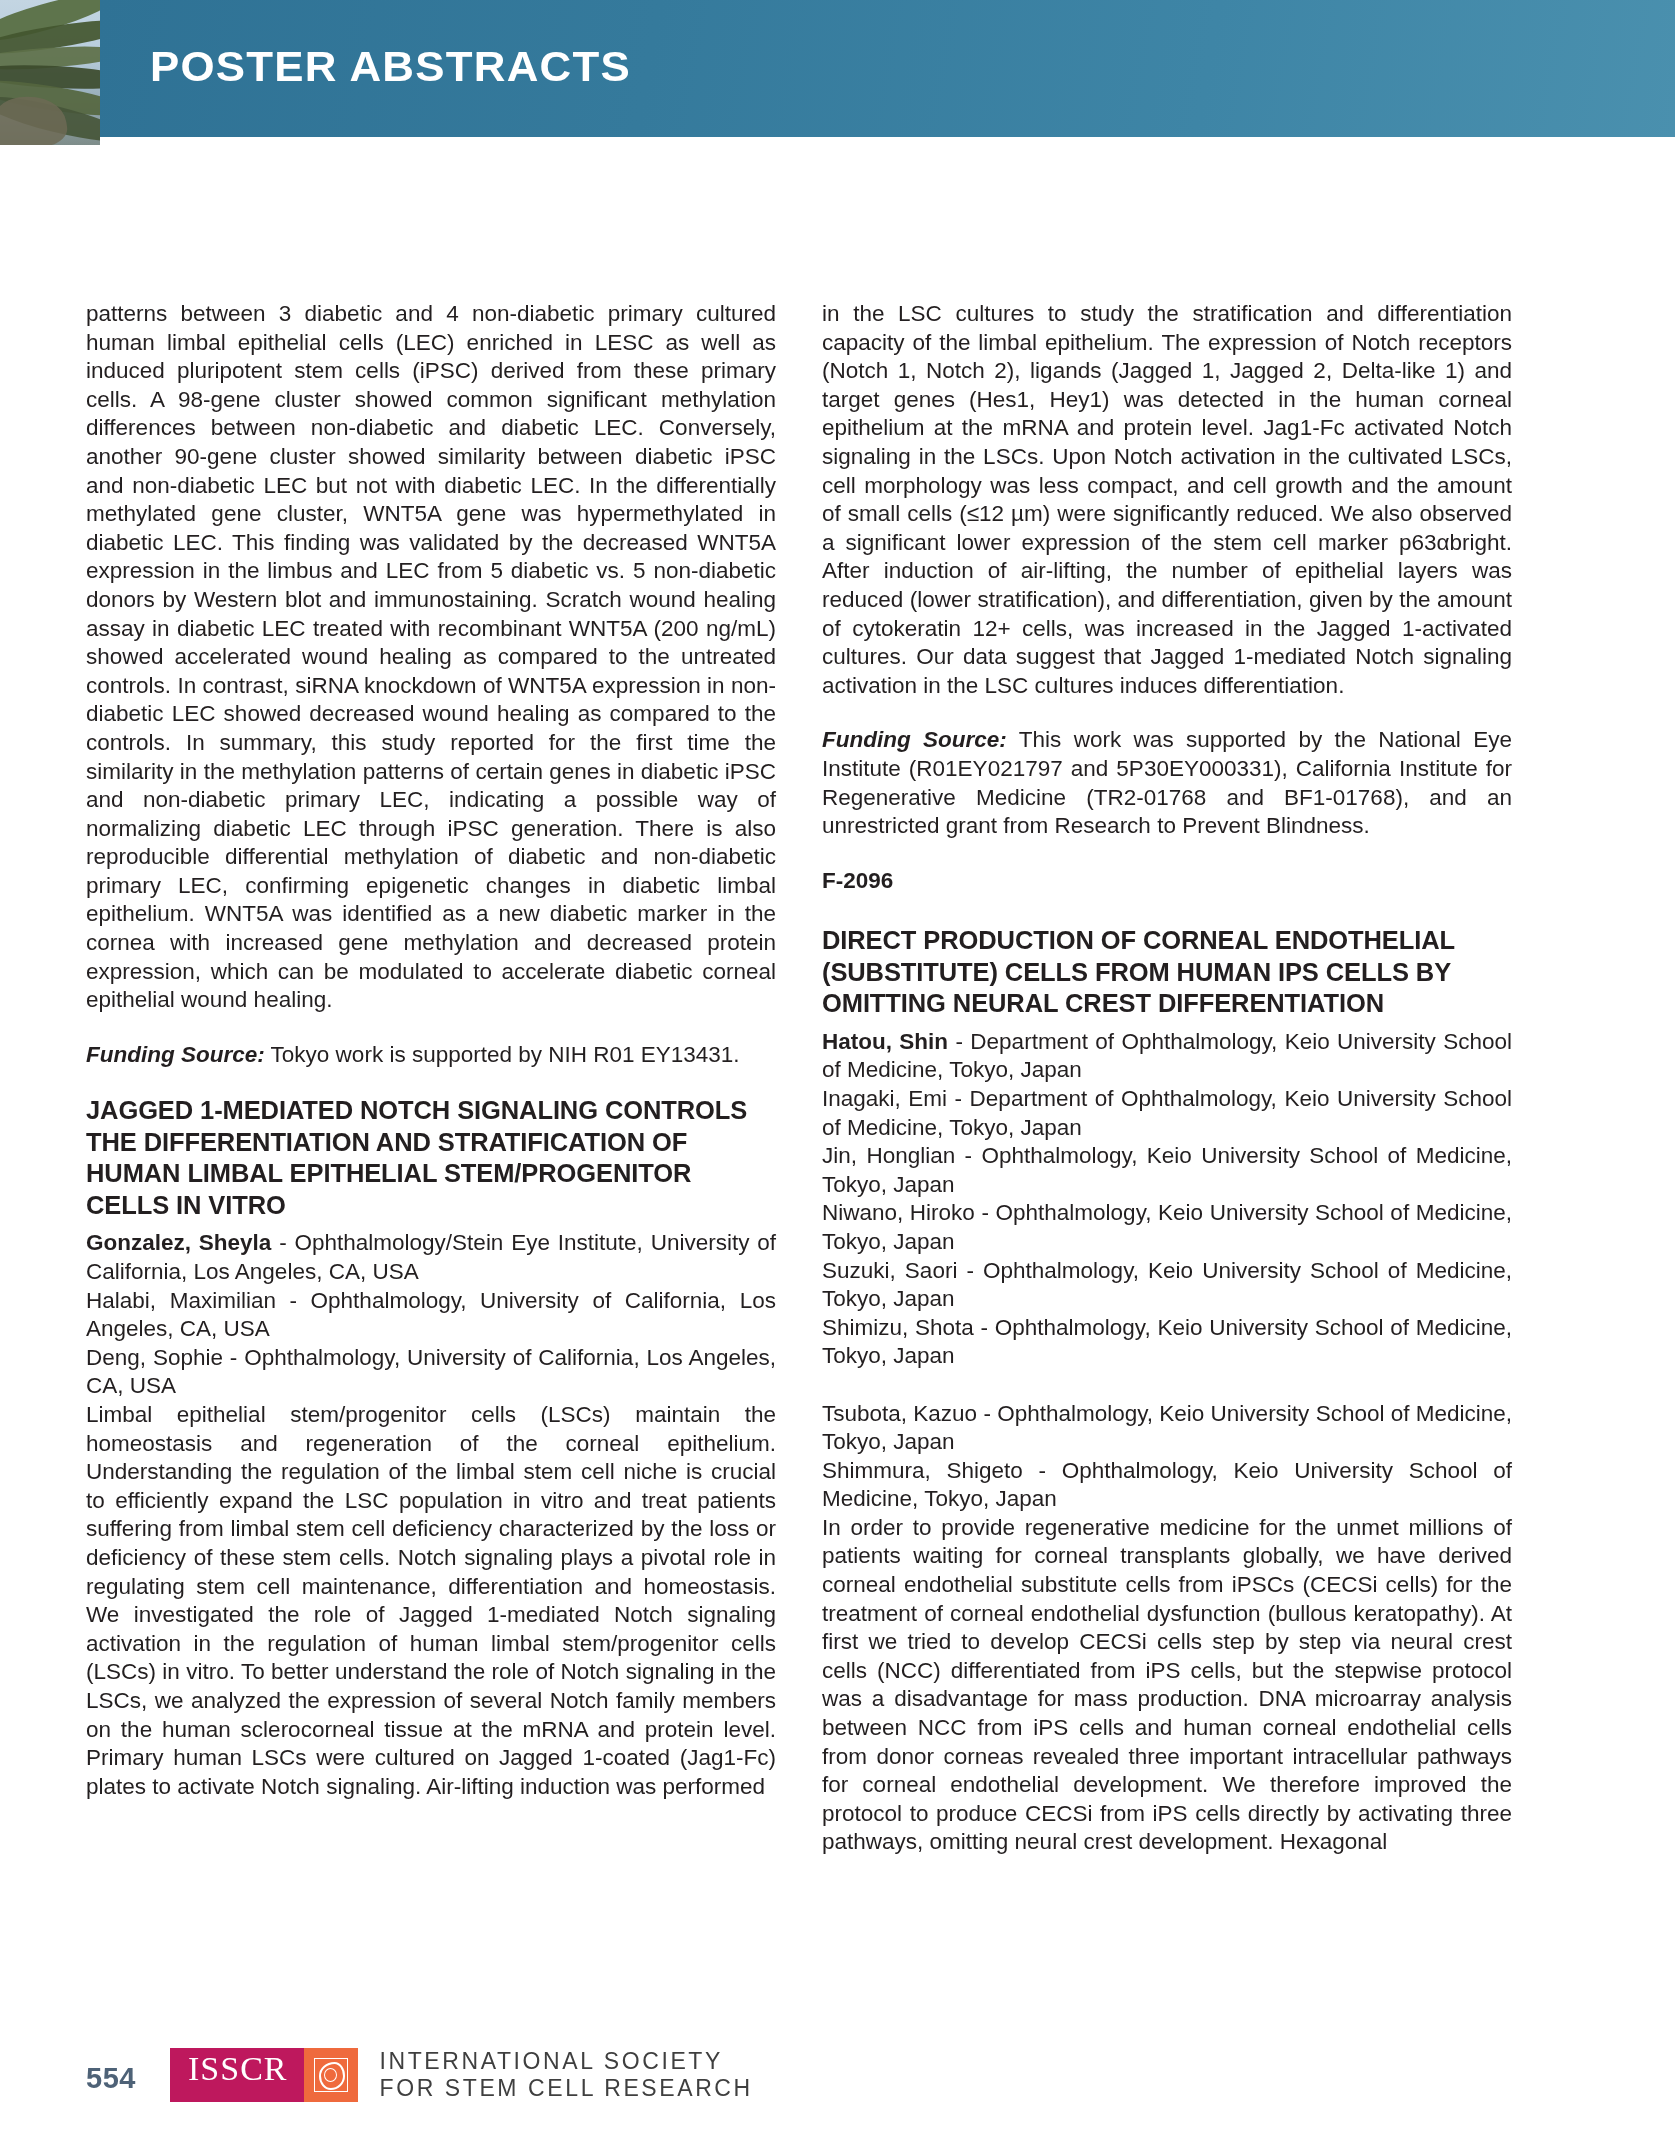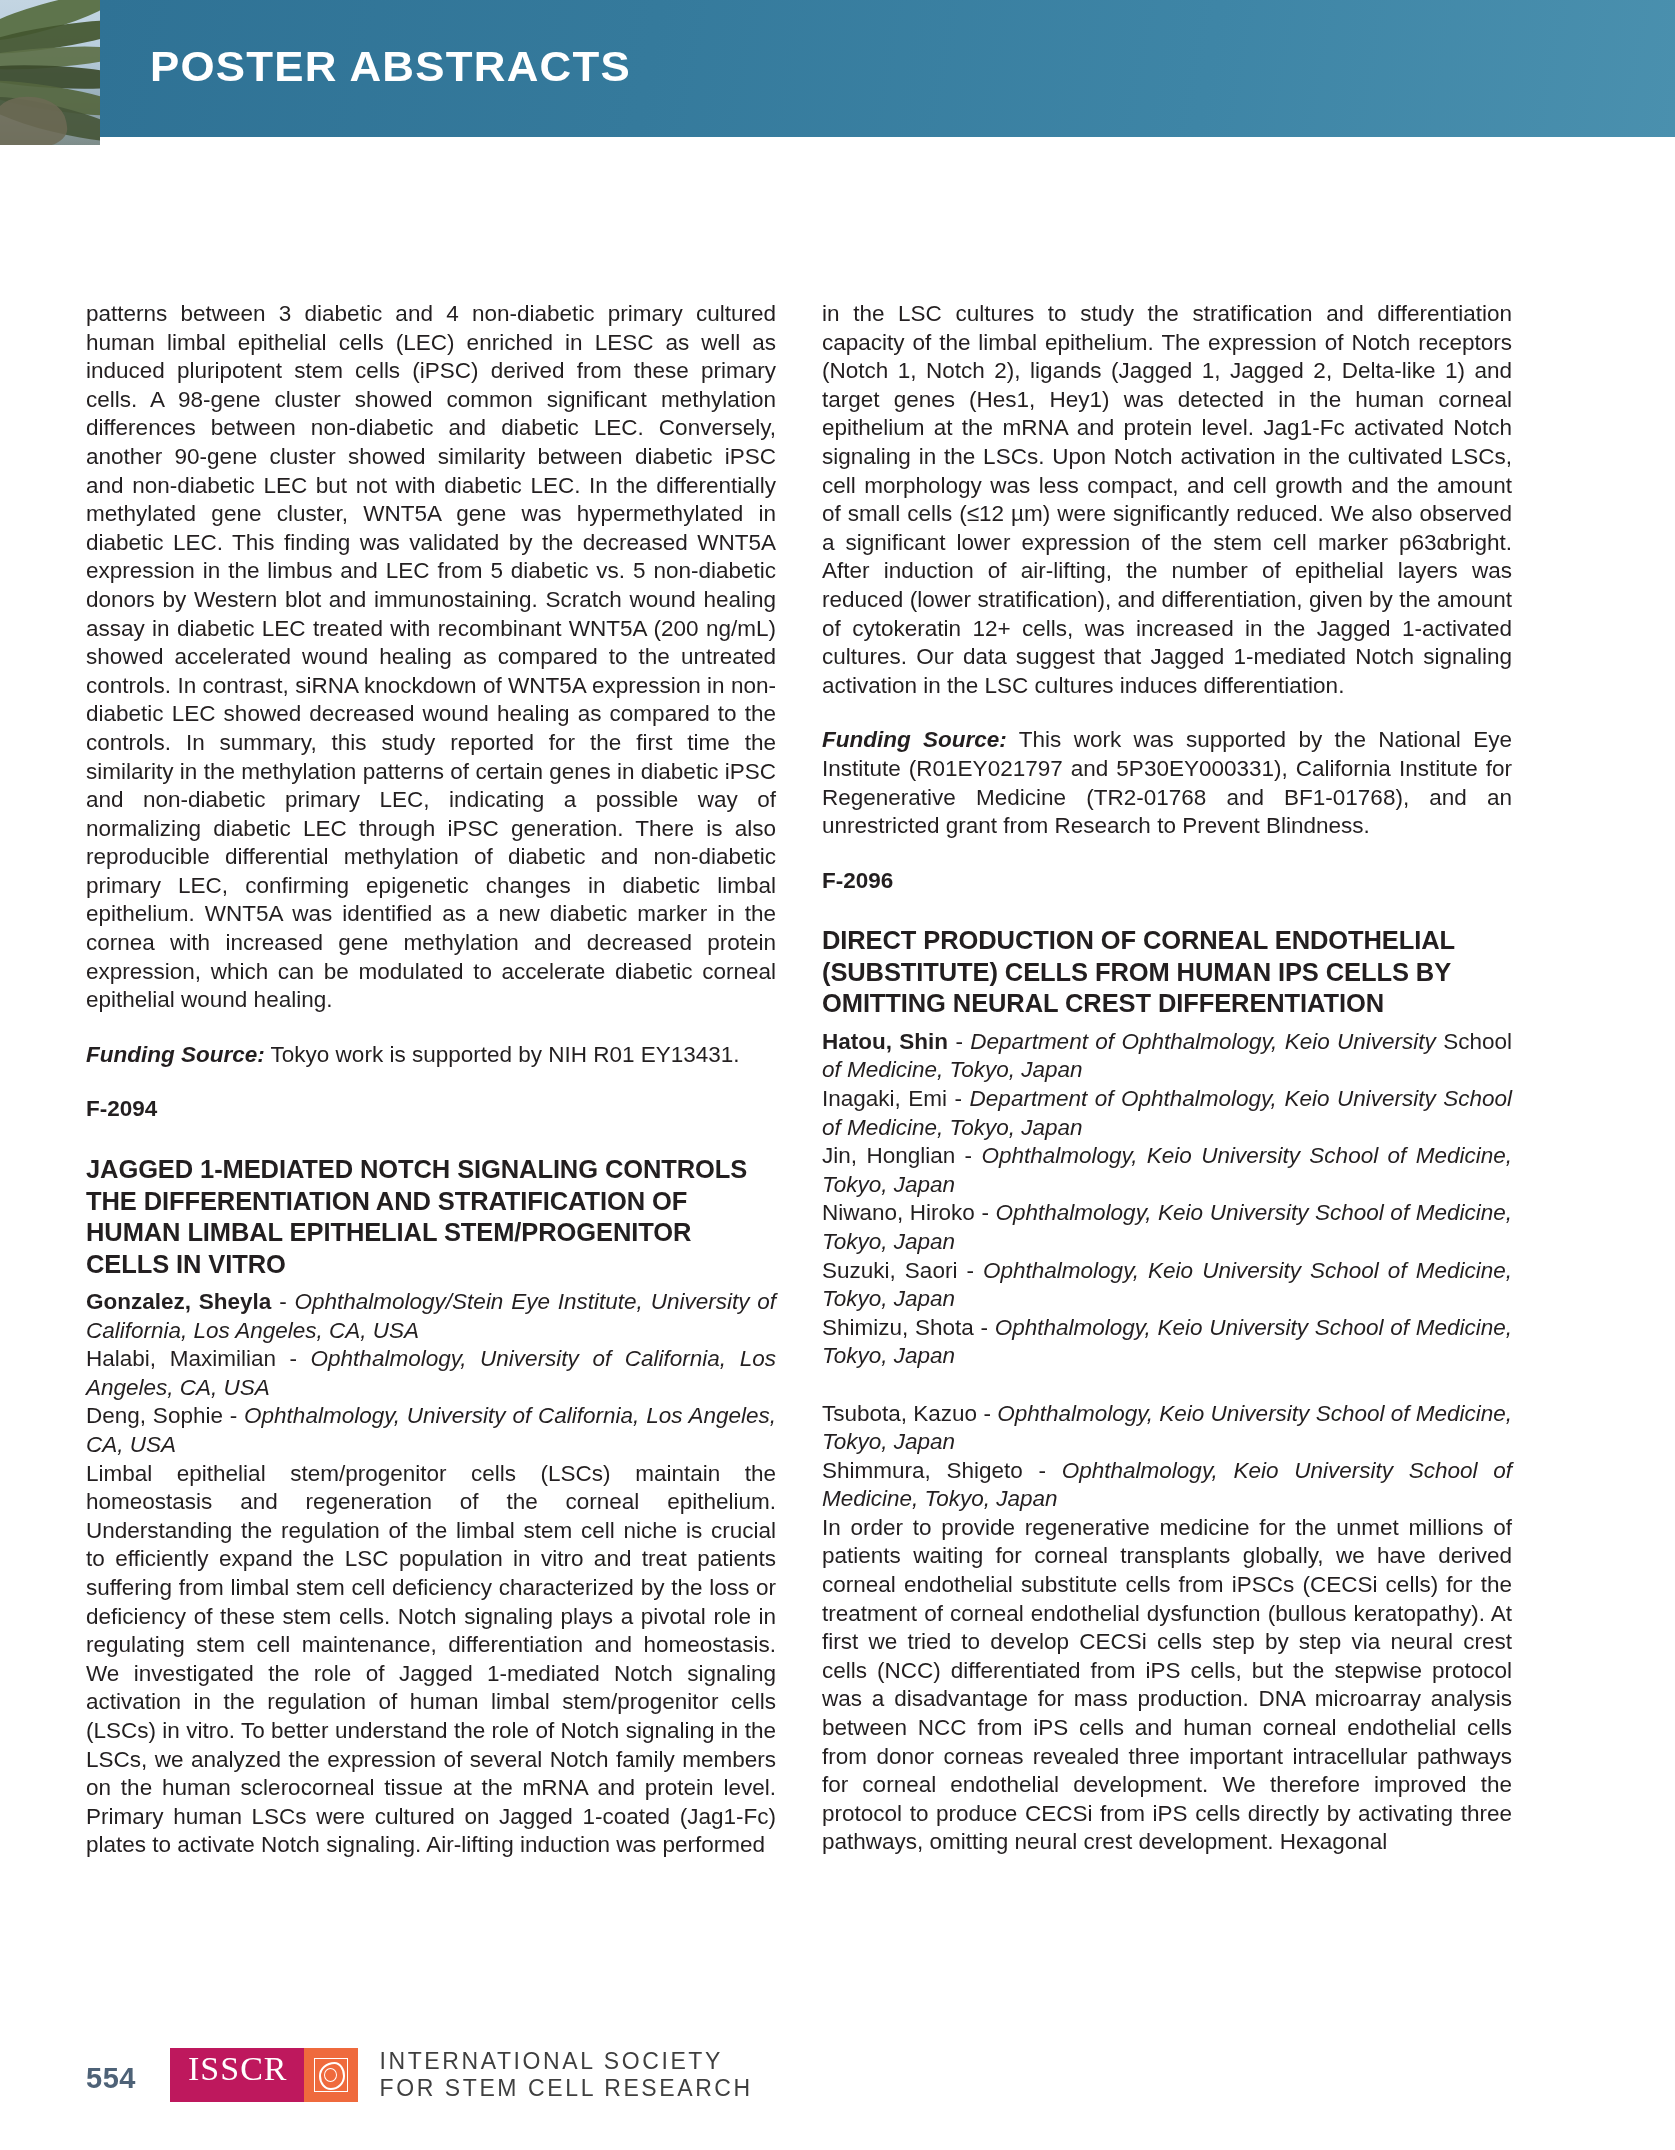--- a/index.html
+++ b/index.html
@@ -117,21 +117,21 @@
     margin: 0 0 8px 0;
   }
   .author-block {
     font-size: 22.5px;
     line-height: 28.6px;
     text-align: left;
     margin: 0 0 24px 0;
   }
   .author-name  { font-weight: normal; }
   .author-name.first { font-weight: bold; }
-  .affil { font-style: italic; }
+  .affil { }
   .affil-upright { font-style: normal; }
   .funding-label {
     font-weight: bold;
     font-style: italic;
   }
 
   
   #footer {
     position: absolute;
     left: 0;
@@ -225,21 +225,20 @@
 </div>
 
 <div id="content">
 
   <div class="column" id="col-left">
 
     <p class="body-text">patterns between 3 diabetic and 4 non-diabetic primary cultured human limbal epithelial cells (LEC) enriched in LESC as well as induced pluripotent stem cells (iPSC) derived from these primary cells. A 98-gene cluster showed common significant methylation differences between non-diabetic and diabetic LEC. Conversely, another 90-gene cluster showed similarity between diabetic iPSC and non-diabetic LEC but not with diabetic LEC. In the differentially methylated gene cluster, WNT5A gene was hypermethylated in diabetic LEC. This finding was validated by the decreased WNT5A expression in the limbus and LEC from 5 diabetic vs. 5 non-diabetic donors by Western blot and immunostaining. Scratch wound healing assay in diabetic LEC treated with recombinant WNT5A (200 ng/mL) showed accelerated wound healing as compared to the untreated controls. In contrast, siRNA knockdown of WNT5A expression in non-diabetic LEC showed decreased wound healing as compared to the controls. In summary, this study reported for the first time the similarity in the methylation patterns of certain genes in diabetic iPSC and non-diabetic primary LEC, indicating a possible way of normalizing diabetic LEC through iPSC generation. There is also reproducible differential methylation of diabetic and non-diabetic primary LEC, confirming epigenetic changes in diabetic limbal epithelium. WNT5A was identified as a new diabetic marker in the cornea with increased gene methylation and decreased protein expression, which can be modulated to accelerate diabetic corneal epithelial wound healing.</p>
 
     <p class="funding"><span class="funding-label">Funding Source:</span><span> Tokyo work is supported by NIH R01 EY13431.</span></p>
 
-    <div class="abstract-id">F-2094</div>
 
     <div class="abstract-title">JAGGED 1-MEDIATED NOTCH SIGNALING CONTROLS THE DIFFERENTIATION AND STRATIFICATION OF HUMAN LIMBAL EPITHELIAL STEM/PROGENITOR CELLS IN VITRO</div>
 
     <div class="author-block">
       <span><span class="author-name first">Gonzalez, Sheyla</span><span> - </span><span class="affil">Ophthalmology/Stein Eye Institute, University of California, Los Angeles, CA, USA</span></span><br>
       <span><span class="author-name">Halabi, Maximilian</span><span> - </span><span class="affil">Ophthalmology, University of California, Los Angeles, CA, USA</span></span><br>
       <span><span class="author-name">Deng, Sophie</span><span> - </span><span class="affil">Ophthalmology, University of California, Los Angeles, CA, USA</span></span>
     </div>
 
     <p class="body-text">Limbal epithelial stem/progenitor cells (LSCs) maintain the homeostasis and regeneration of the corneal epithelium. Understanding the regulation of the limbal stem cell niche is crucial to efficiently expand the LSC population in vitro and treat patients suffering from limbal stem cell deficiency characterized by the loss or deficiency of these stem cells. Notch signaling plays a pivotal role in regulating stem cell maintenance, differentiation and homeostasis. We investigated the role of Jagged 1-mediated Notch signaling activation in the regulation of human limbal stem/progenitor cells (LSCs) in vitro. To better understand the role of Notch signaling in the LSCs, we analyzed the expression of several Notch family members on the human sclerocorneal tissue at the mRNA and protein level. Primary human LSCs were cultured on Jagged 1-coated (Jag1-Fc) plates to activate Notch signaling. Air-lifting induction was performed</p>

